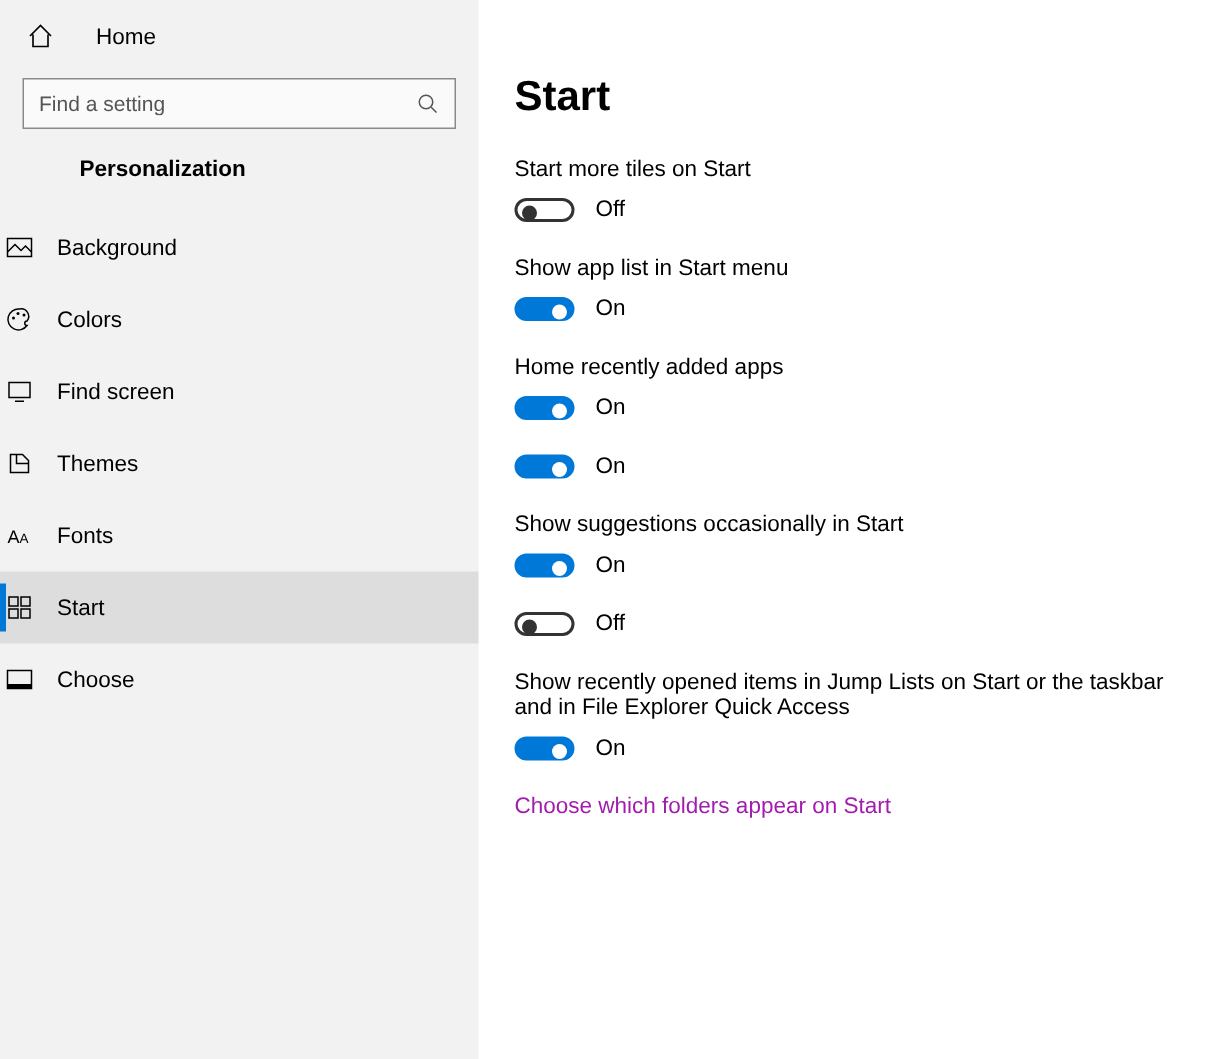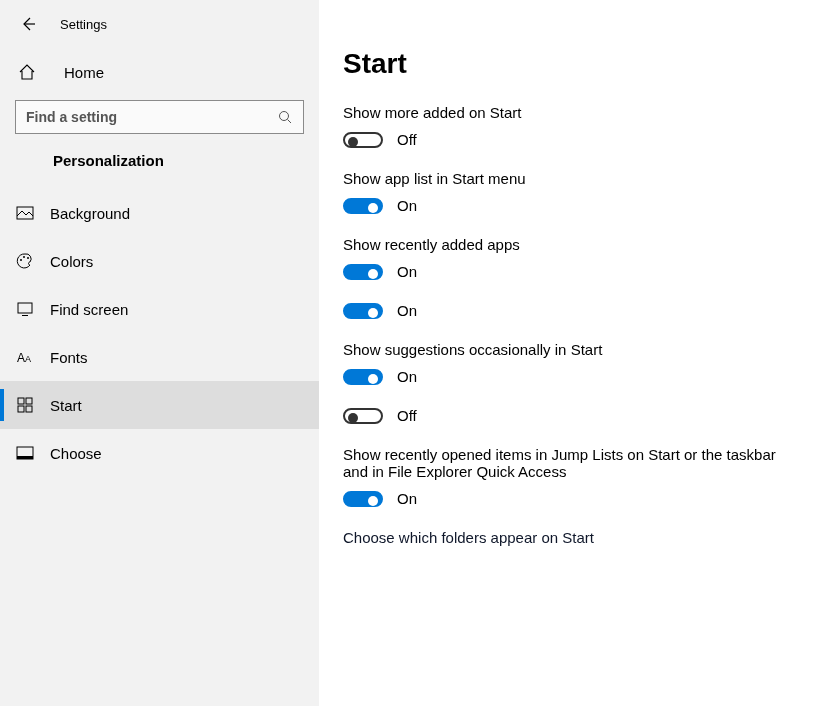--- a/index.html
+++ b/index.html
@@ -5,60 +5,49 @@
   * { box-sizing: border-box; margin: 0; padding: 0; font-family: "Segoe UI", -apple-system, sans-serif; }
   body { width: 815px; height: 706px; background: #fff; display: flex; font-size: 14px; color: #000; }
 
   .sidebar { width: 319px; height: 100%; background: #f2f2f2; display: flex; flex-direction: column; }
   .header-row { display: flex; align-items: center; height: 48px; padding-left: 8px; }
   .back-btn { width: 40px; height: 40px; display: flex; align-items: center; justify-content: center; cursor: pointer; }
   .app-title { font-size: 13px; margin-left: 12px; }
   .home-row { display: flex; align-items: center; height: 48px; padding-left: 18px; cursor: pointer; }
   .home-row .label { margin-left: 28px; font-size: 15px; }
   .search-wrap { position: relative; margin: 4px 15px 18px 15px; }
-  .search-input { width: 100%; height: 34px; border: 1px solid #8a8a8a; background: #fafafa; padding: 0 34px 0 10px; font-size: 14px; outline: none; font-weight: bold; }
+  .search-input { width: 100%; height: 34px; border: 1px solid #8a8a8a; background: #fafafa; padding: 0 34px 0 10px; font-size: 14px; outline: none; }
   .search-input::placeholder { color: #555; }
   .search-icon { position: absolute; right: 10px; top: 50%; transform: translateY(-50%); color: #555; }
   .group-title { font-weight: 600; font-size: 15px; padding: 0 15px 20px 15px; margin-left: 38px; }
   .nav-list { list-style: none; }
-  .nav-item { display: flex; align-items: center; height: 48px; padding-left: 16px; cursor: pointer; position: relative; }
+  .nav-item { display: flex; align-items: center; height: 48px; padding-left: 4px; cursor: pointer; position: relative; }
   .nav-item .label { margin-left: 16px; font-size: 15px; }
   .nav-item.selected { background: #dddddd; }
   .nav-item.selected::before { content: ""; position: absolute; left: 0; top: 8px; bottom: 8px; width: 4px; background: #0078d7; }
   .icon { width: 18px; height: 18px; display: inline-flex; align-items: center; justify-content: center; }
 
   .content { flex: 1; padding: 48px 32px 24px 24px; overflow-y: auto; }
   .page-title { font-size: 28px; font-weight: 600; margin-bottom: 24px; }
   .setting { margin-bottom: 22px; max-width: 500px; }
   .setting-label { font-size: 15px; margin-bottom: 10px; display: block; }
   .toggle-row { display: flex; align-items: center; gap: 14px; }
   .toggle { position: relative; width: 44px; height: 20px; border-radius: 10px; cursor: pointer; }
   .toggle .knob { position: absolute; width: 10px; height: 10px; border-radius: 50%; top: 5px; transition: none; }
   .toggle.off { background: #fff; border: 2px solid #333; width: 40px; height: 16px; }
   .toggle.off .knob { background: #333; left: 3px; top: 3px; }
   .toggle.on { background: #0078d7; border: 2px solid #0078d7; width: 40px; height: 16px; }
   .toggle.on .knob { background: #fff; right: 3px; top: 3px; }
   .toggle-state { font-size: 15px; }
-  .link { color: #0f172a; font-size: 15px; cursor: pointer; }
+  .link { color: #a21caf; font-size: 15px; cursor: pointer; }
 </style>
 </head>
 <body>
 
 <div class="sidebar">
-  <div class="header-row">
-    <div class="back-btn">
-      <span class="icon">
-        <svg width="16" height="16" viewBox="0 0 16 16">
-            <path d="M10 2 L4 8 L10 14" stroke="#000" stroke-width="1.2" fill="none"></path>
-            <path d="M4 8 L15 8" stroke="#000" stroke-width="1.2"></path>
-          </svg>
-      </span>
-    </div>
-    <span class="app-title">Settings</span>
-  </div>
 
   <div class="home-row">
     <span class="icon">
       <svg width="18" height="18" viewBox="0 0 18 18">
           <path d="M2 9 L9 2 L16 9 M4 8 V16 H14 V8" stroke="#000" stroke-width="1.1" fill="none"></path>
         </svg>
     </span>
     <span class="label">Home</span>
   </div>
 
@@ -100,20 +89,29 @@
           <svg width="18" height="18" viewBox="0 0 18 18">
             <rect x="2" y="3" width="14" height="10" stroke="#000" stroke-width="1" fill="none"></rect>
             <rect x="6" y="15" width="6" height="1" fill="#000"></rect>
           </svg>
         </span>
       <span class="label">Find screen</span>
     </li>
     <li class="nav-item">
       <span class="icon">
           <svg width="18" height="18" viewBox="0 0 18 18">
+            <path d="M3 3 H11 L15 7 V15 H3 Z" stroke="#000" stroke-width="1" fill="none"></path>
+            <path d="M7 3 L7 9 L15 9" stroke="#000" stroke-width="1" fill="none"></path>
+          </svg>
+        </span>
+      <span class="label">Themes</span>
+    </li>
+    <li class="nav-item">
+      <span class="icon">
+          <svg width="18" height="18" viewBox="0 0 18 18">
             <text x="1" y="14" font-size="12" font-family="serif" fill="#000">A</text>
             <text x="9" y="14" font-size="9" fill="#000">A</text>
           </svg>
         </span>
       <span class="label">Fonts</span>
     </li>
     <li class="nav-item selected">
       <span class="icon">
           <svg width="18" height="18" viewBox="0 0 18 18">
             <rect x="2" y="2" width="6" height="6" stroke="#000" stroke-width="1" fill="none"></rect>
@@ -133,39 +131,39 @@
         </span>
       <span class="label">Choose</span>
     </li>
   </ul>
 </div>
 
 <div class="content">
   <h1 class="page-title">Start</h1>
   <div id="settings-container">
       <div class="setting">
-        <span class="setting-label">Show more added on Start</span>
+        <span class="setting-label">Start more tiles on Start</span>
         <div class="toggle-row">
           <div class="toggle off">
             <div class="knob"></div>
           </div>
           <span class="toggle-state">Off</span>
         </div>
       </div>
       <div class="setting">
         <span class="setting-label">Show app list in Start menu</span>
         <div class="toggle-row">
           <div class="toggle on">
             <div class="knob"></div>
           </div>
           <span class="toggle-state">On</span>
         </div>
       </div>
       <div class="setting">
-        <span class="setting-label">Show recently added apps</span>
+        <span class="setting-label">Home recently added apps</span>
         <div class="toggle-row">
           <div class="toggle on">
             <div class="knob"></div>
           </div>
           <span class="toggle-state">On</span>
         </div>
       </div>
       <div class="setting">
         <div class="toggle-row">
           <div class="toggle on">

